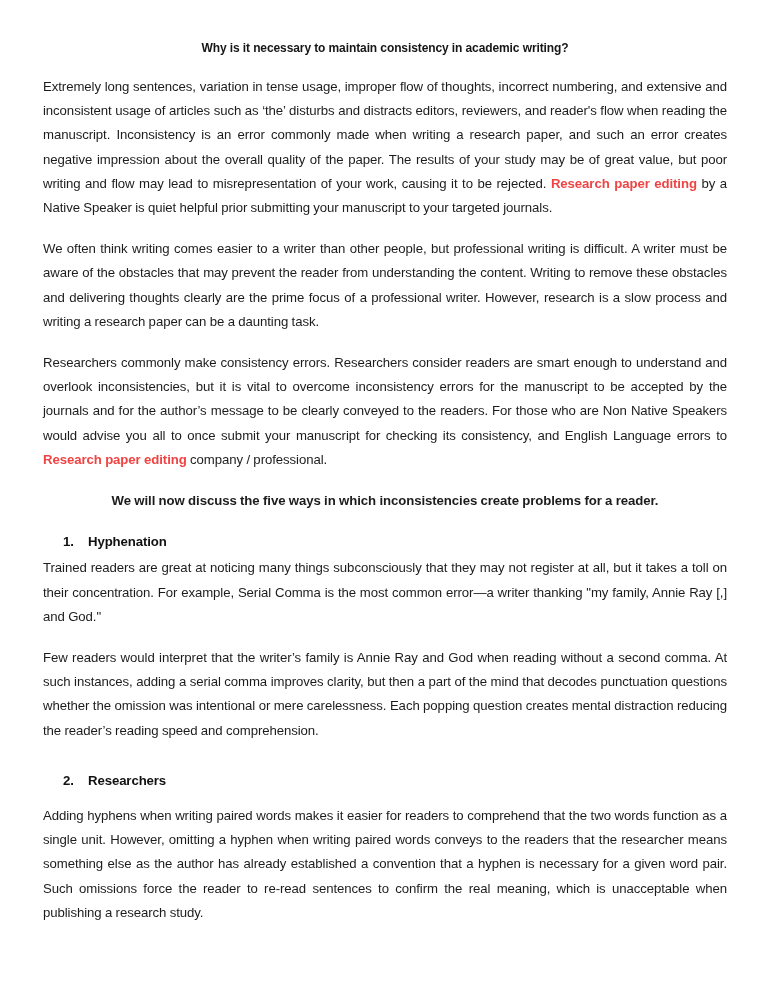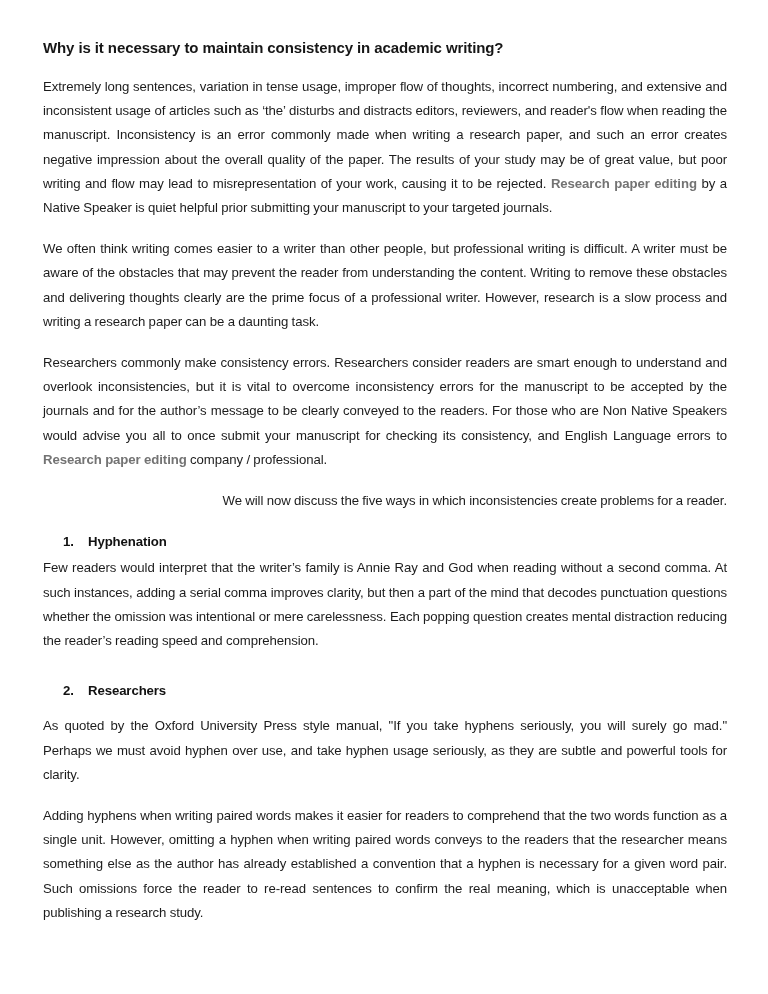--- a/index.html
+++ b/index.html
@@ -21,46 +21,48 @@
     overflow: hidden;
     box-sizing: border-box;
   }
   .content {
     position: absolute;
     left: 43px;
     top: 38px;
     width: 684px;
   }
   .doc-title {
-    font-size: 15px;
+    font-size: 12px;
     font-weight: bold;
+    text-align: center;
     color: #161616;
     letter-spacing: -0.1px;
     margin: 0 0 17px 0;
     line-height: 20px;
   }
   p.para {
     font-size: 13.2px;
     line-height: 24.2px;
     text-align: justify;
     text-justify: inter-word;
     margin: 0 0 17px 0;
     color: #1c1c1c;
     letter-spacing: -0.08px;
     word-spacing: -0.2px;
   }
   p.para.nojust {
-    text-align: right;
+    text-align: center;
+    font-weight: bold;
   }
   p.para:last-child {
     margin-bottom: 0;
   }
   b, .bold {
     font-weight: bold;
-    color: #737373;
+    color: #ef4444;
   }
   .list-heading {
     display: flex;
     align-items: baseline;
     font-size: 13.2px;
     line-height: 24.2px;
     font-weight: bold;
     color: #111111;
     margin: 0 0 2px 0;
     padding-left: 20px;
@@ -90,30 +92,30 @@
 
     <p class="para"><span>Researchers commonly make consistency errors. Researchers consider readers are smart enough to understand and overlook inconsistencies, but it is vital to overcome inconsistency errors for the manuscript to be accepted by the journals and for the author’s message to be clearly conveyed to the readers. For those who are Non Native Speakers would advise you all to once submit your manuscript for checking its consistency, and English Language errors to </span><b>Research paper editing</b><span> company / professional.</span></p>
 
     <p class="para nojust">We will now discuss the five ways in which inconsistencies create problems for a reader.</p>
 
     <div class="list-heading">
       <span class="num">1.</span>
       <span class="label">Hyphenation</span>
     </div>
 
+    <p class="para">Trained readers are great at noticing many things subconsciously that they may not register at all, but it takes a toll on their concentration. For example, Serial Comma is the most common error—a writer thanking "my family, Annie Ray [,] and God."</p>
 
     <p class="para">Few readers would interpret that the writer’s family is Annie Ray and God when reading without a second comma. At such instances, adding a serial comma improves clarity, but then a part of the mind that decodes punctuation questions whether the omission was intentional or mere carelessness. Each popping question creates mental distraction reducing the reader’s reading speed and comprehension.</p>
 
     <div class="spacer-sm"></div>
 
     <div class="list-heading">
       <span class="num">2.</span>
       <span class="label">Researchers</span>
     </div>
 
     <div class="spacer-sm"></div>
 
-    <p class="para">As quoted by the Oxford University Press style manual, "If you take hyphens seriously, you will surely go mad." Perhaps we must avoid hyphen over use, and take hyphen usage seriously, as they are subtle and powerful tools for clarity.</p>
 
     <p class="para">Adding hyphens when writing paired words makes it easier for readers to comprehend that the two words function as a single unit.  However, omitting a hyphen when writing paired words conveys to the readers that the researcher means something else as the author has already established a convention that a hyphen is necessary for a given word pair. Such omissions force the reader to re-read sentences to confirm the real meaning, which is unacceptable when publishing a research study.</p>
 
   </div>
 </div>
 
 </body></html>

